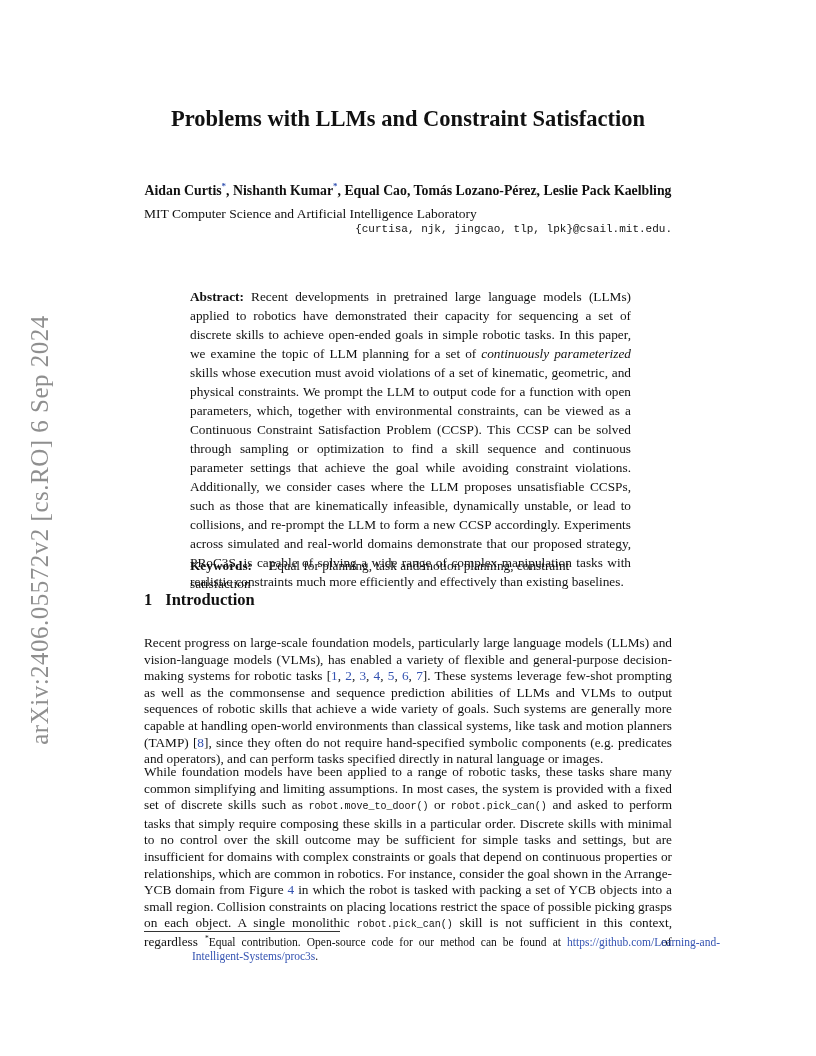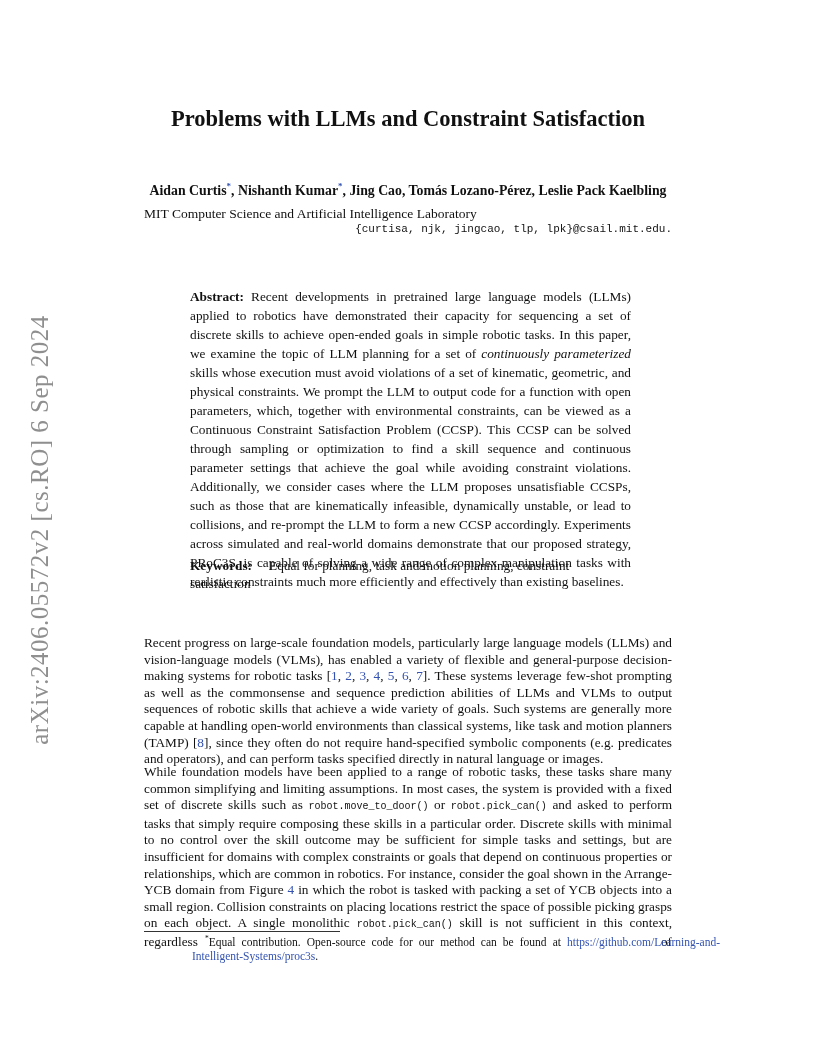--- a/index.html
+++ b/index.html
@@ -151,32 +151,35 @@
 <body>
 
 <div class="page">
 
   <div class="watermark">arXiv:2406.05572v2  [cs.RO]  6 Sep 2024</div>
 
   <div class="title">
     <div>Problems with LLMs and Constraint Satisfaction</div>
   </div>
 
-  <div class="authors"><span>Aidan Curtis</span><span class="seg-suplink">*</span><span>, Nishanth Kumar</span><span class="seg-suplink">*</span><span>, Jing Cao, Tomás Lozano-Pérez, Leslie Pack Kaelbling</span></div>
+  <div class="authors"><span>Aidan Curtis</span><span class="seg-suplink">*</span><span>, Nishanth Kumar</span><span class="seg-suplink">*</span><span>, Equal Cao, Tomás Lozano-Pérez, Leslie Pack Kaelbling</span></div>
 
   <div class="affiliation">MIT Computer Science and Artificial Intelligence Laboratory</div>
 
   <div class="emails">{curtisa, njk, jingcao, tlp, lpk}@csail.mit.edu.</div>
 
   <div class="abstract"><span class="seg-b">Abstract:</span><span> Recent developments in pretrained large language models (LLMs) applied to robotics have demonstrated their capacity for sequencing a set of discrete skills to achieve open-ended goals in simple robotic tasks. In this paper, we examine the topic of LLM planning for a set of </span><span class="seg-i">continuously parameterized</span><span> skills whose execution must avoid violations of a set of kinematic, geometric, and physical constraints. We prompt the LLM to output code for a function with open parameters, which, together with environmental constraints, can be viewed as a Continuous Constraint Satisfaction Problem (CCSP). This CCSP can be solved through sampling or optimization to find a skill sequence and continuous parameter settings that achieve the goal while avoiding constraint violations. Additionally, we consider cases where the LLM proposes unsatisfiable CCSPs, such as those that are kinematically infeasible, dynamically unstable, or lead to collisions, and re-prompt the LLM to form a new CCSP accordingly. Experiments across simulated and real-world domains demonstrate that our proposed strategy, PRoC3S, is capable of solving a wide range of complex manipulation tasks with realistic constraints much more efficiently and effectively than existing baselines.</span></div>
 
   <div class="keywords">
     <span class="seg-b">Keywords:</span><span>Equal for planning, task and motion planning, constraint satisfaction</span>
   </div>
 
+  <div class="section-heading">
+    <span class="sec-num">1</span><span class="sec-title">Introduction</span>
+  </div>
 
   <div class="para para1"><span>Recent progress on large-scale foundation models, particularly large language models (LLMs) and vision-language models (VLMs), has enabled a variety of flexible and general-purpose decision-making systems for robotic tasks [</span><span class="seg-link">1</span><span>, </span><span class="seg-link">2</span><span>, </span><span class="seg-link">3</span><span>, </span><span class="seg-link">4</span><span>, </span><span class="seg-link">5</span><span>, </span><span class="seg-link">6</span><span>, </span><span class="seg-link">7</span><span>]. These systems leverage few-shot prompting as well as the commonsense and sequence prediction abilities of LLMs and VLMs to output sequences of robotic skills that achieve a wide variety of goals. Such systems are generally more capable at handling open-world environments than classical systems, like task and motion planners (TAMP) [</span><span class="seg-link">8</span><span>], since they often do not require hand-specified symbolic components (e.g. predicates and operators), and can perform tasks specified directly in natural language or images.</span></div>
 
   <div class="para para2"><span>While foundation models have been applied to a range of robotic tasks, these tasks share many common simplifying and limiting assumptions. In most cases, the system is provided with a fixed set of discrete skills such as </span><span class="seg-code">robot.move_to_door()</span><span> or </span><span class="seg-code">robot.pick_can()</span><span> and asked to perform tasks that simply require composing these skills in a particular order. Discrete skills with minimal to no control over the skill outcome may be sufficient for simple tasks and settings, but are insufficient for domains with complex constraints or goals that depend on continuous properties or relationships, which are common in robotics. For instance, consider the goal shown in the Arrange-YCB domain from Figure </span><span class="seg-link">4</span><span> in which the robot is tasked with packing a set of YCB objects into a small region. Collision constraints on placing locations restrict the space of possible picking grasps on each object. A single monolithic </span><span class="seg-code">robot.pick_can()</span><span> skill is not sufficient in this context, regardless of</span></div>
 
   <div class="footnote-rule"></div>
 
   <div class="footnote"><span class="seg-sup">*</span><span>Equal contribution.  Open-source code for our method can be found at </span><span class="seg-link">https://github.com/Learning-and-Intelligent-Systems/proc3s</span><span>.</span></div>
 
 </div>

